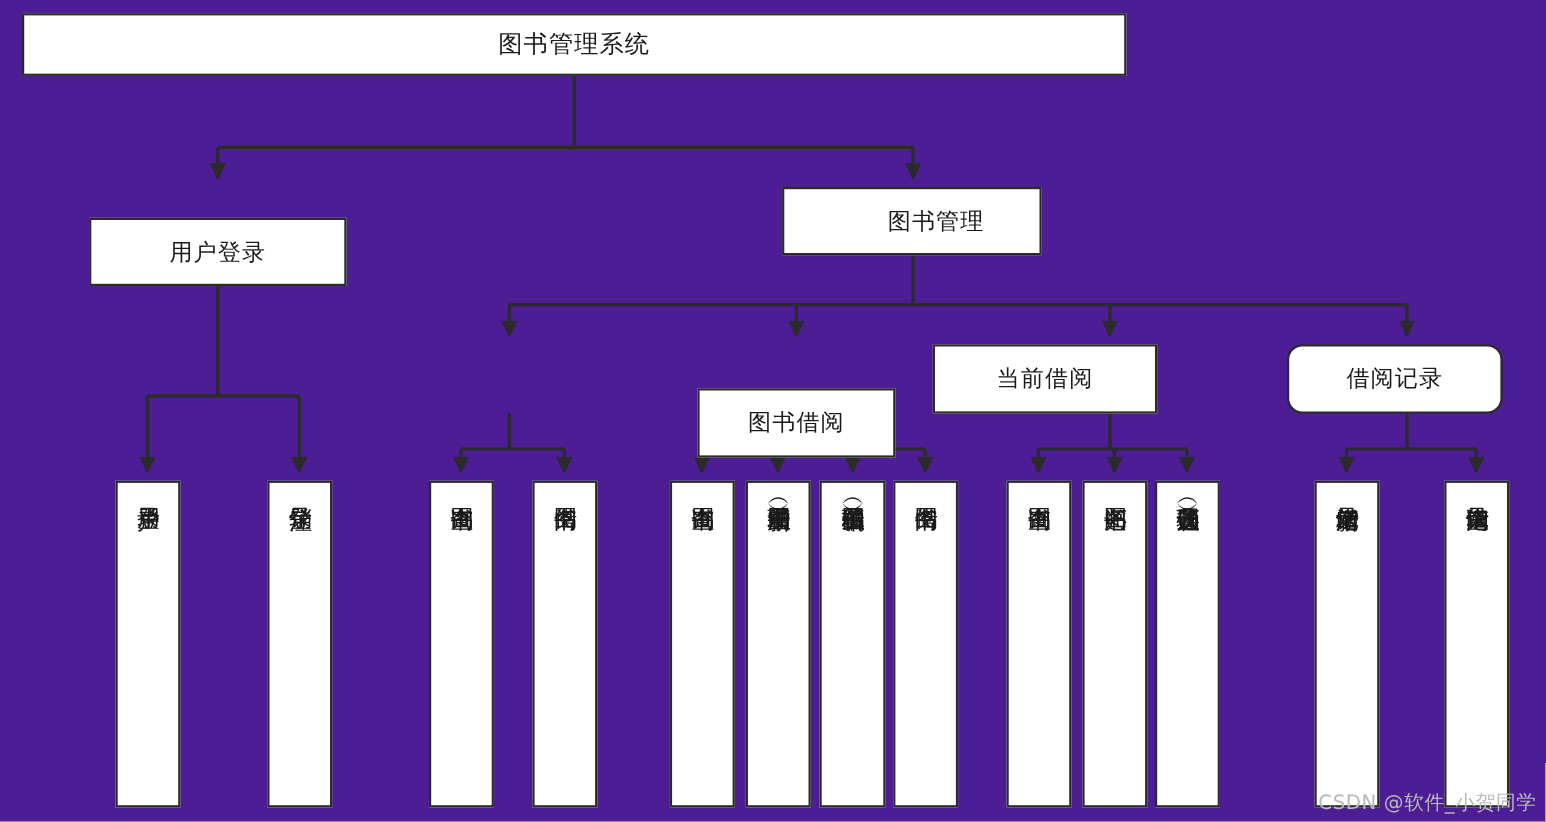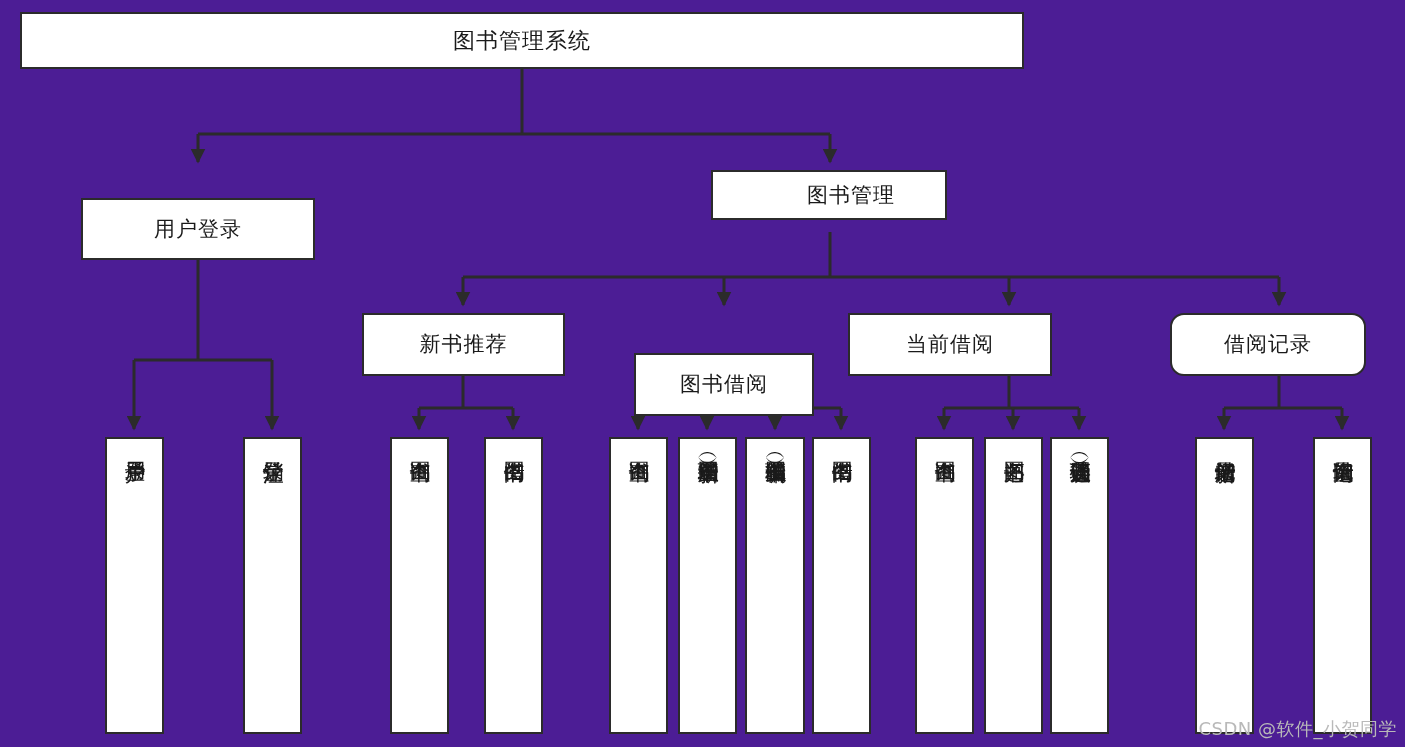--- a/index.html
+++ b/index.html
@@ -126,27 +126,24 @@
     </g>
   </svg>
 
   <div class="node horiz root" style="left: 20px; top: 12px; width: 1004px; height: 57px;">
     <span class="label">图书管理系统</span>
   </div>
 
   <div class="node horiz" style="left: 81px; top: 170px; width: 234px; height: 62px; margin-top: 28px;">
     <span class="label">用户登录</span>
   </div>
-  <div class="node horiz" style="left: 711px; top: 170px; width: 236px; height: 50px; padding-left: 44px;">
+  <div class="node horiz" style="left: 711px; top: 170px; width: 236px; height: 62px; padding-left: 44px;">
     <span class="label">图书管理</span>
   </div>
 
-  <div class="node horiz" style="left: 362px; top: 313px; width: 203px; height: 63px;">
-    <span class="label">新书推荐</span>
-  </div>
   <div class="node horiz" style="left: 634px; top: 313px; width: 180px; height: 63px; margin-top: 40px;">
     <span class="label">图书借阅</span>
   </div>
   <div class="node horiz" style="left: 848px; top: 313px; width: 204px; height: 63px;">
     <span class="label">当前借阅</span>
   </div>
   <div class="node horiz" style="left: 1170px; top: 313px; width: 196px; height: 63px; border-radius: 14px;">
     <span class="label">借阅记录</span>
   </div>
 

